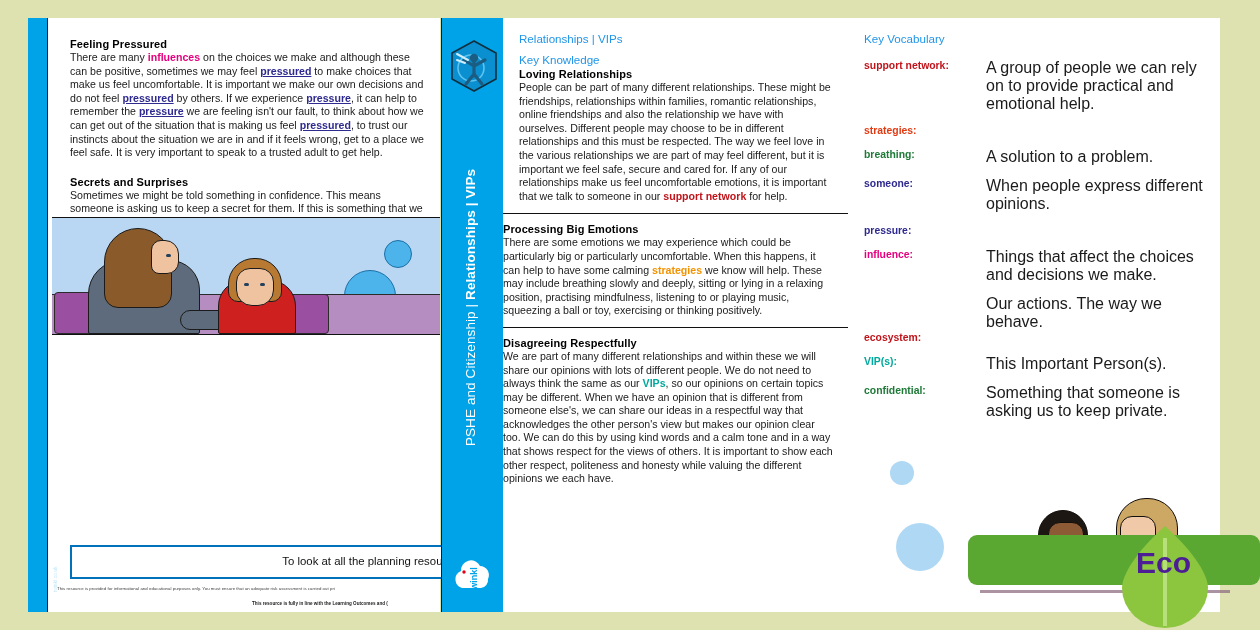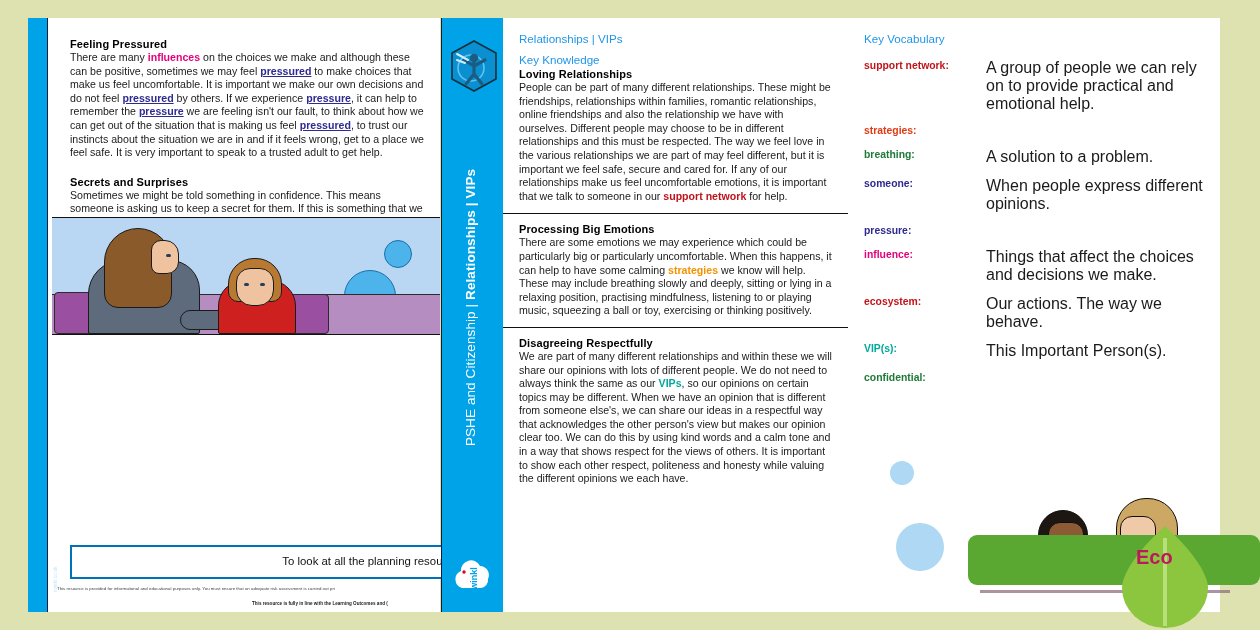--- a/index.html
+++ b/index.html
@@ -175,21 +175,21 @@
     color: #2196e8;
     margin-bottom: 8px;
   }
   .subhead {
     font-family: "Liberation Sans", sans-serif;
     font-size: 11.6px;
     color: #2196e8;
     margin-bottom: 2px;
   }
   .mid-sep { border-top: 1.6px solid #111; margin: 0; }
-  .mid-block { padding: 9px 14px 9px 16px; }
+  .mid-block { padding: 9px 14px 9px 0; }
 
   
   .page-right {
     position: absolute;
     left: 848px; top: 18px;
     width: 372px; height: 594px;
     background: #ffffff;
   }
   .rcol { padding: 14px 12px 0 16px; position: relative; height: 100%; }
   .vocab-row { display: flex; margin-bottom: 11px; }
@@ -244,23 +244,23 @@
   }
   .eco-leaf {
     position: absolute;
     left: 150px; top: -4px;
     width: 94px; height: 104px;
   }
   .eco-eco {
     position: absolute;
     left: 168px; top: 18px;
     font-family: "Liberation Sans", sans-serif;
-    font-size: 20px;
+    font-size: 30px;
     font-weight: bold;
-    color: #be185d;
+    color: #4c1d95;
   }
   .eco-rule {
     position:absolute; left: 12px; top: 62px; width: 250px; height: 3px;
     background: #8f6f83; opacity:.75;
   }
 </style>
 </head>
 <body>
 
 <div id="stage">
@@ -368,29 +368,30 @@
             <div class="vocab-def">When people express different opinions.</div>
           </div>
           <div class="vocab-row">
             <div class="vocab-term" style="color: rgb(46, 42, 143);">pressure:</div>
           </div>
           <div class="vocab-row">
             <div class="vocab-term" style="color: rgb(230, 0, 126);">influence:</div>
             <div class="vocab-def">Things that affect the choices and decisions we make.</div>
           </div>
           <div class="vocab-row">
-            <div class="vocab-term" style="color: rgb(192, 20, 27);">ecosystem:</div>
+            <div class="vocab-term" style="color: rgb(192, 20, 27); margin-top: 36px;">ecosystem:</div>
             <div class="vocab-def">Our actions. The way we behave.</div>
           </div>
           <div class="vocab-row">
             <div class="vocab-term" style="color: rgb(0, 169, 157);">VIP(s):</div>
             <div class="vocab-def">This Important Person(s).</div>
           </div>
           <div class="vocab-row">
             <div class="vocab-term" style="color: rgb(31, 122, 56);">confidential:</div>
+            <div class="vocab-def">Something that someone is asking us to keep private.</div>
           </div>
         </div>
 
       <div class="dot-a"></div>
       <div class="dot-b"></div>
 
       <div class="kids">
         <div class="kid1-body"></div>
         <div class="kid1-hair"></div>
         <div class="kid1-face">

